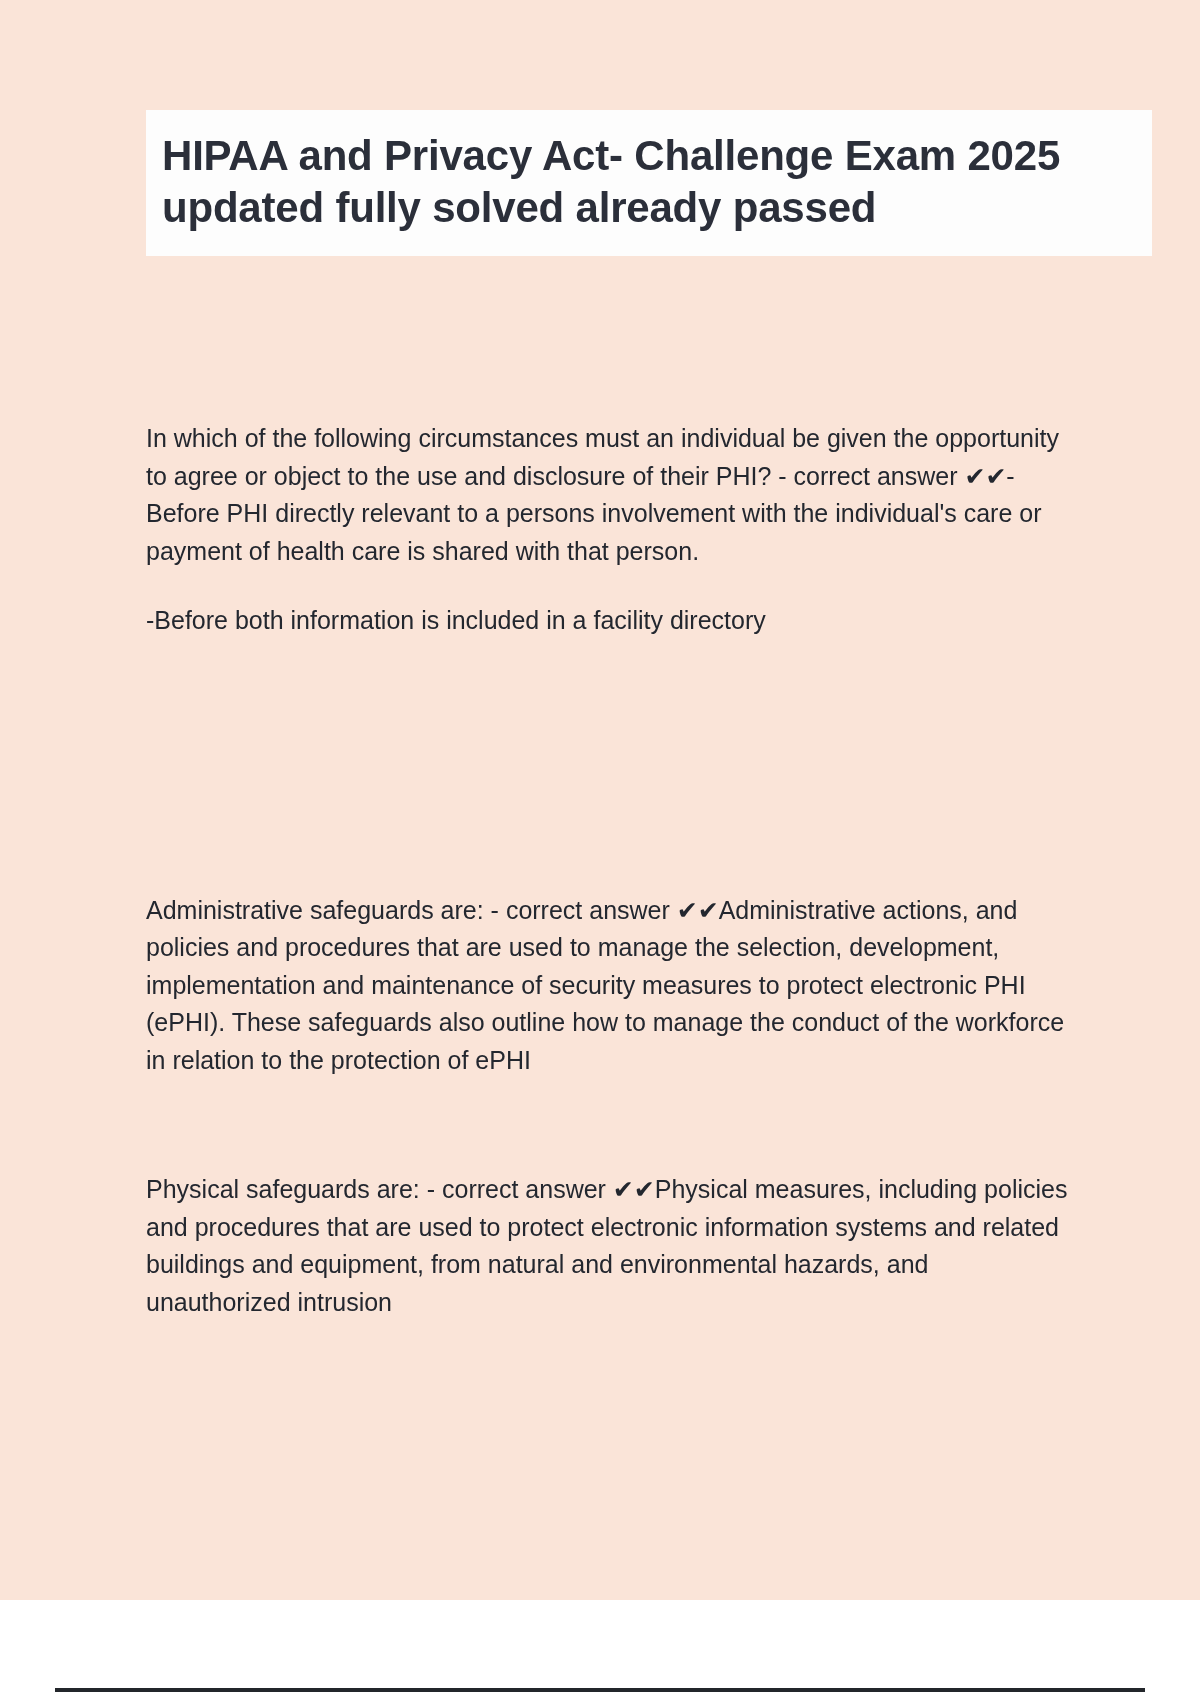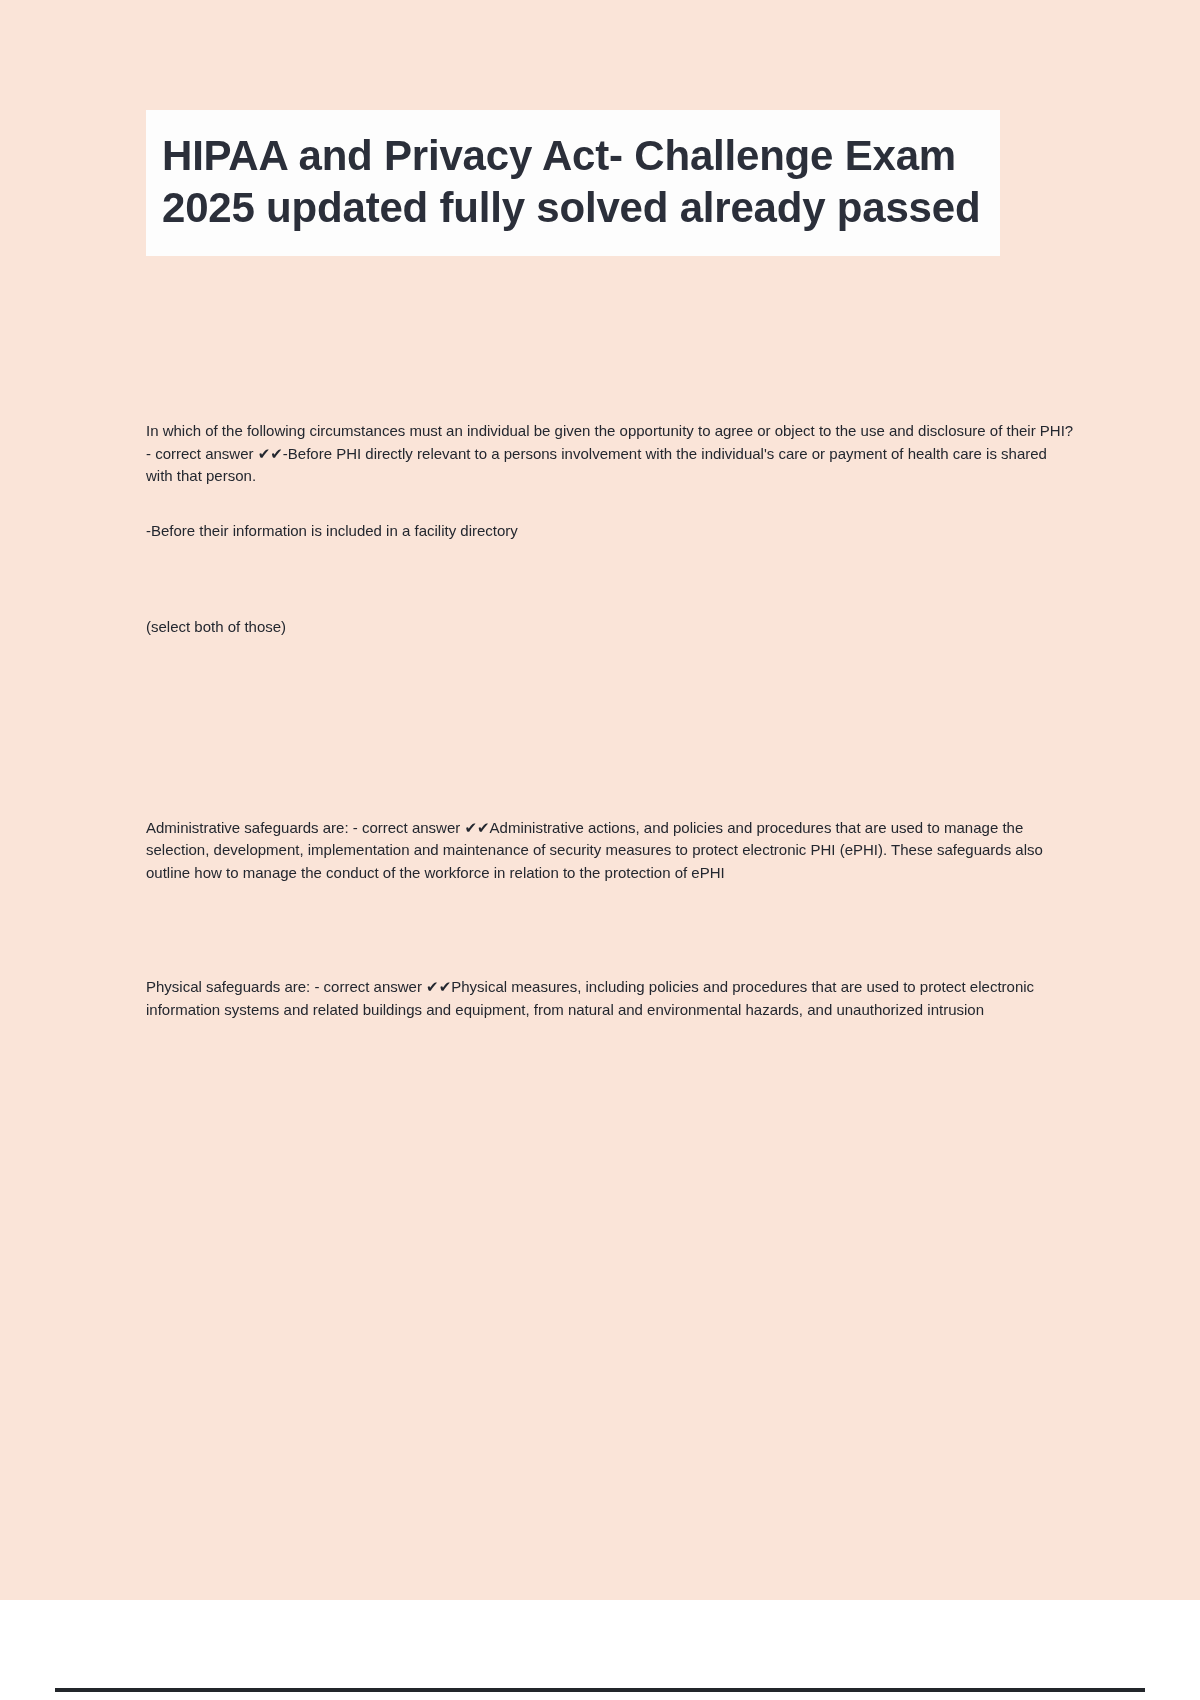--- a/index.html
+++ b/index.html
@@ -20,21 +20,21 @@
     top: 0;
     width: 1200px;
     height: 1600px;
     background: #fae4d8;
   }
 
   #title-block {
     position: absolute;
     left: 146px;
     top: 110px;
-    width: 854px;
+    width: 1006px;
     background: #fdfdfd;
     padding: 20px 0 22px 0;
     box-sizing: border-box;
   }
 
   #doc-title {
     margin: 0;
     padding: 0 18px 0 16px;
     font-family: "Liberation Sans", sans-serif;
     font-size: 42px;
@@ -47,21 +47,21 @@
   #body-col {
     position: absolute;
     left: 146px;
     top: 420px;
     width: 930px;
   }
 
   .para {
     margin: 0;
     font-family: "Liberation Sans", sans-serif;
-    font-size: 15px;
+    font-size: 25px;
     line-height: 1.50;
     color: #23272f;
     letter-spacing: 0.0px;
     white-space: pre-wrap;
   }
 
   .gap-sm { height: 32px; }
   .gap-md { height: 74px; }
   .gap-lg { height: 86px; }
   .gap-xl { height: 92px; }
@@ -92,25 +92,24 @@
   <div id="title-block">
     <h1 id="doc-title">HIPAA and Privacy Act- Challenge Exam 2025 updated fully solved already passed</h1>
   </div>
 
   <div id="body-col">
 
     <p class="para">In which of the following circumstances must an individual be given the opportunity to agree or object to the use and disclosure of their PHI? - correct answer ✔✔-Before PHI directly relevant to a persons involvement with the individual's care or payment of health care is shared with that person.</p>
 
     <div class="gap-sm"></div>
 
-    <p class="para">-Before their information is included in a facility directory</p>
+    <p class="para">-Before both information is included in a facility directory</p>
 
     <div class="gap-md"></div>
 
-    <p class="para">(select both of those)</p>
 
     <div class="gap-lg"></div>
 
 
     <div class="gap-xl"></div>
 
     <p class="para">Administrative safeguards are: - correct answer ✔✔Administrative actions, and policies and procedures that are used to manage the selection, development, implementation and maintenance of security measures to protect electronic PHI (ePHI). These safeguards also outline how to manage the conduct of the workforce in relation to the protection of ePHI</p>
 
     <div class="gap-xl"></div>
 

